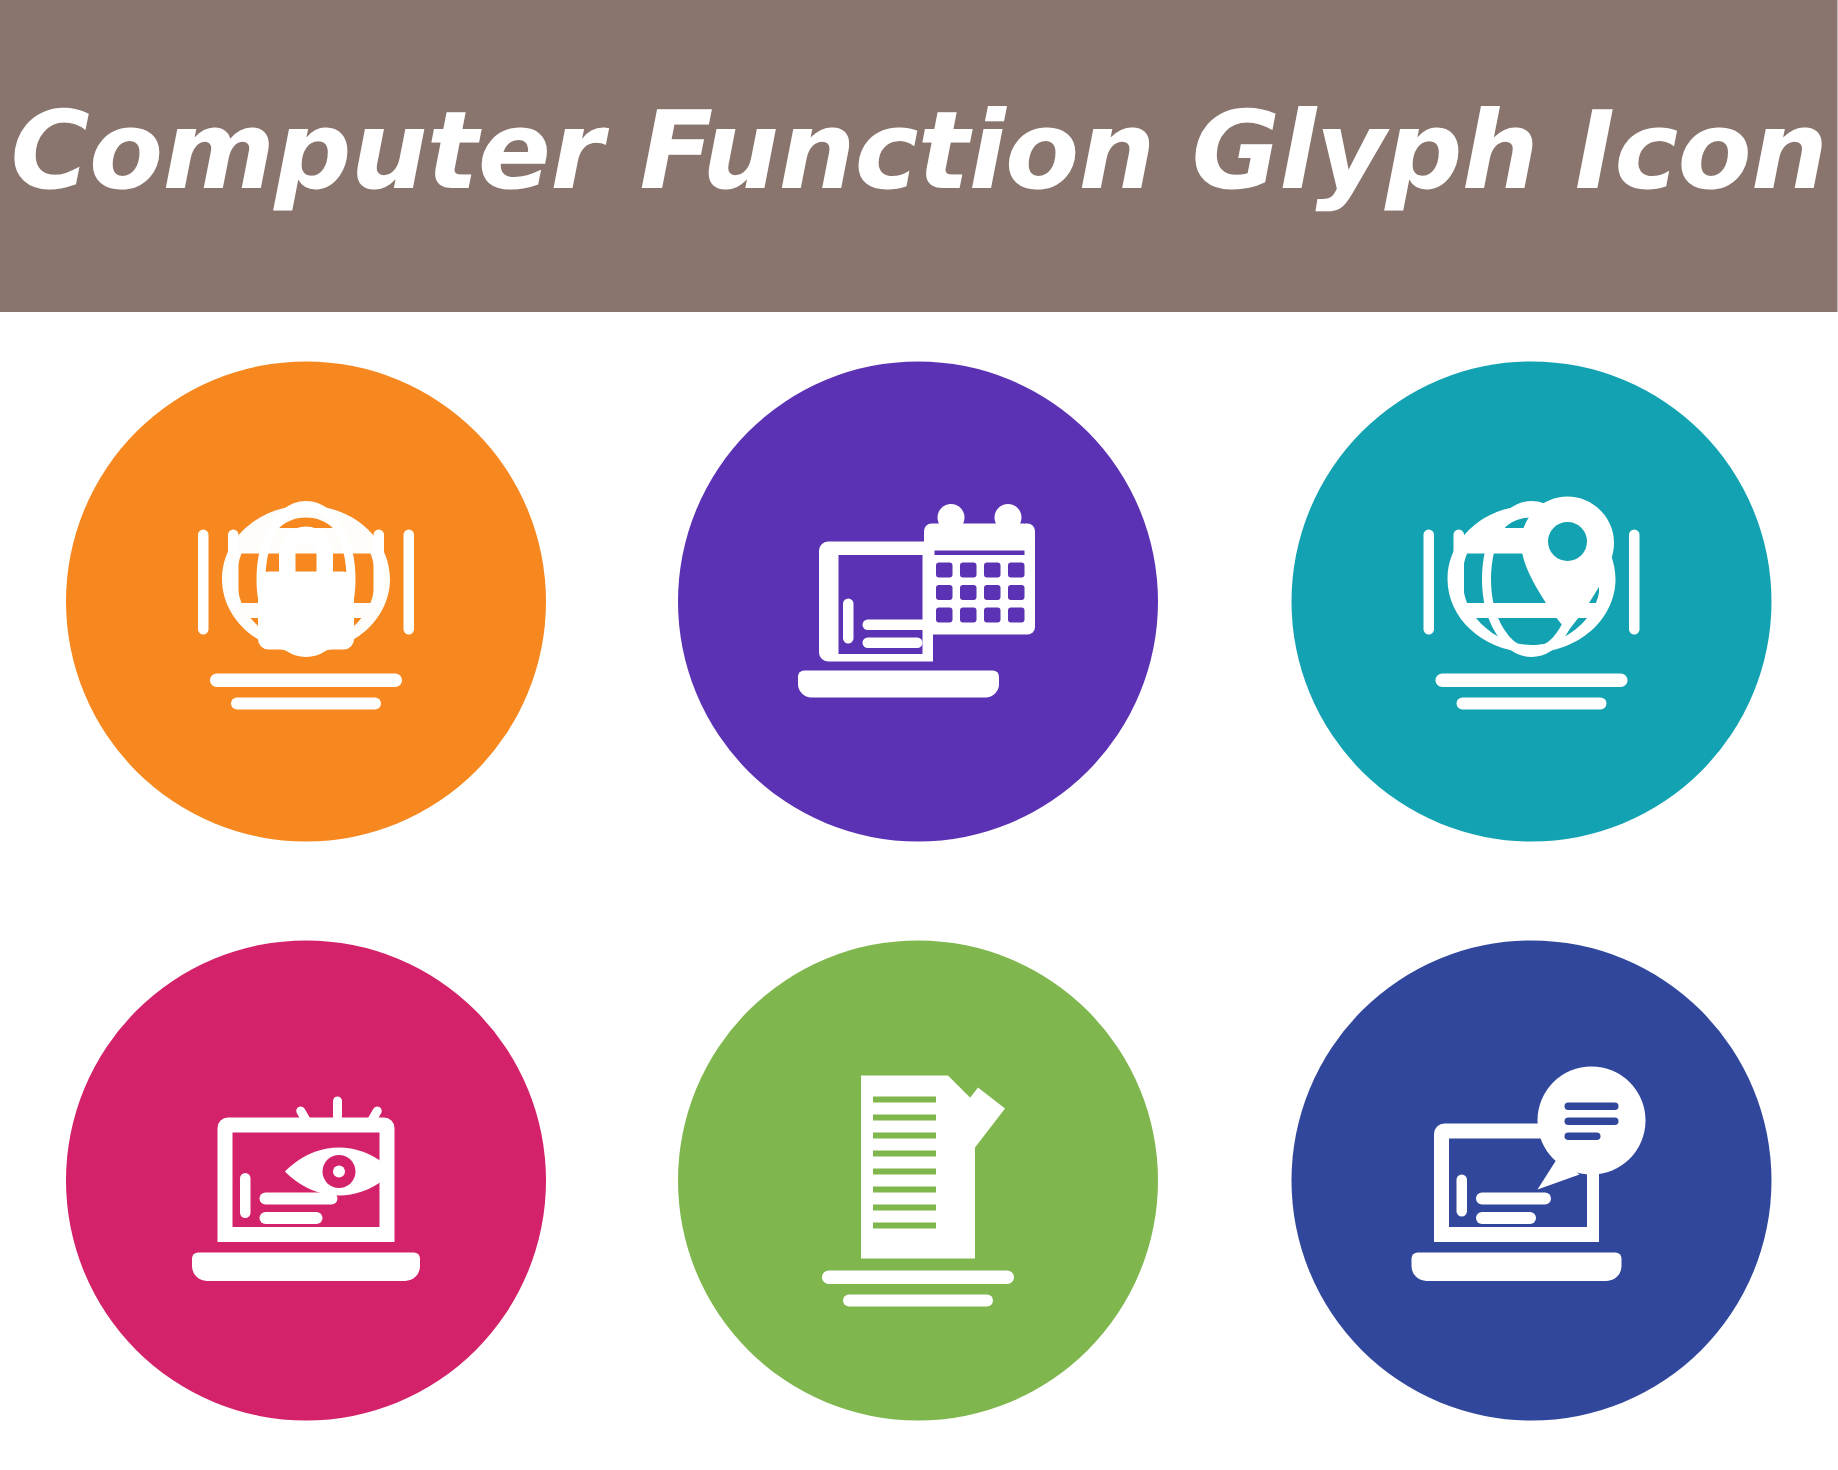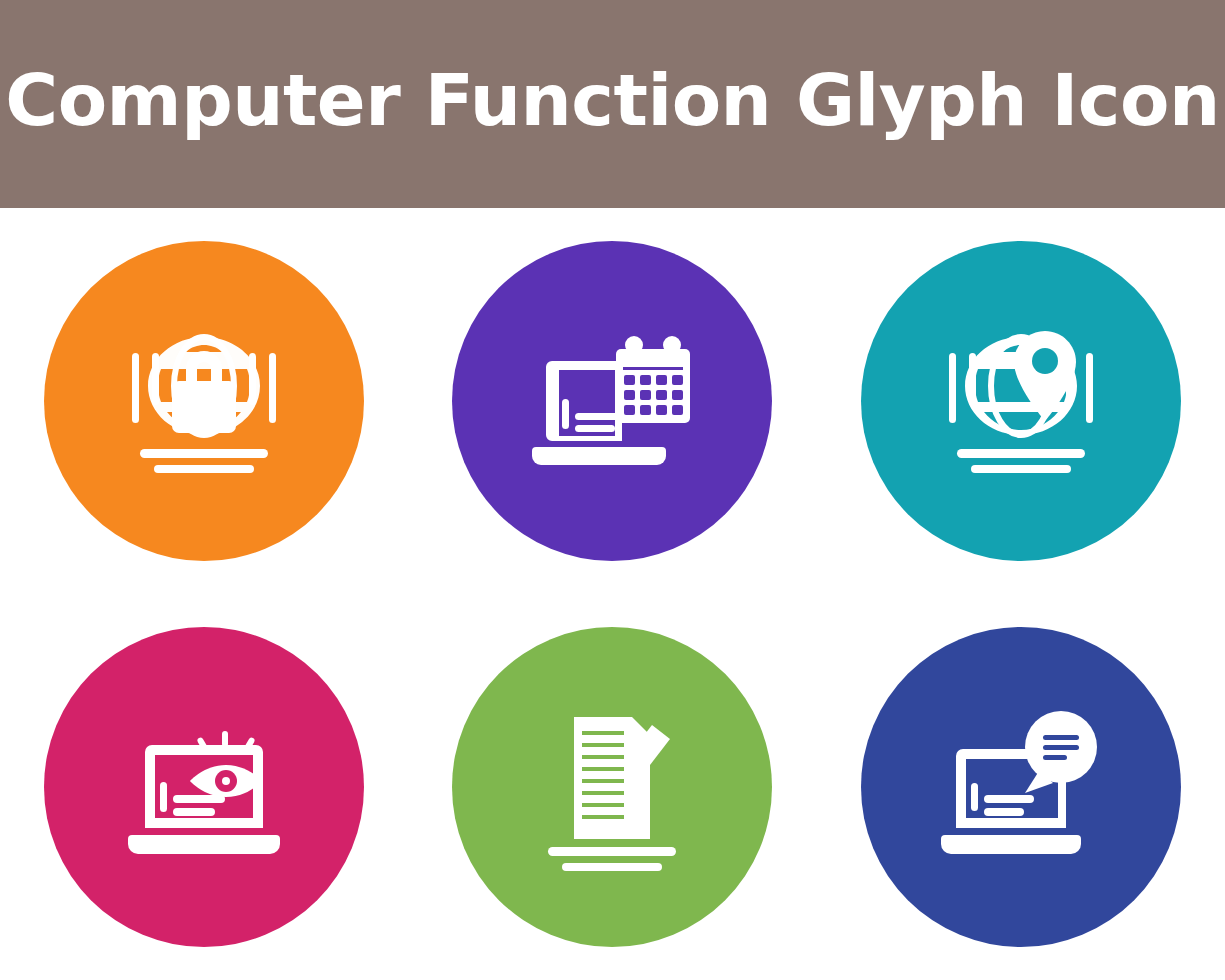--- a/index.html
+++ b/index.html
@@ -67,21 +67,21 @@
     width: 200px;
     height: 200px;
     display: block;
   }
 </style>
 </head>
 <body>
 
 <div id="page" style="background: rgb(255, 255, 255);">
 
-  <div id="header-bar" style="background: rgb(137, 117, 110);">
+  <div id="header-bar" style="background: rgb(137, 117, 110); font-style: italic;">
     <div id="header-title" style="color: rgb(255, 255, 255);">Computer Function Glyph Icon</div>
   </div>
 
   <div id="icon-grid">
 
     <div class="icon-cell">
       <div class="icon-circle" id="circle-1" style="background: rgb(246, 136, 31);">
         <svg class="glyph" viewBox="0 0 200 200">
           <g fill="#ffffff">
 

